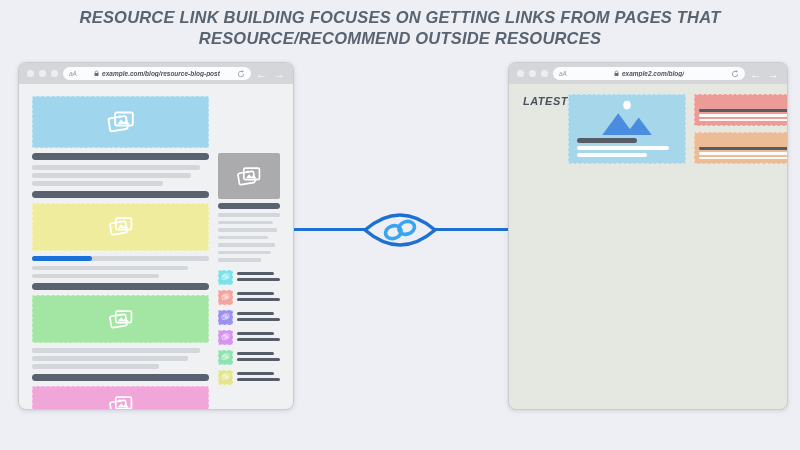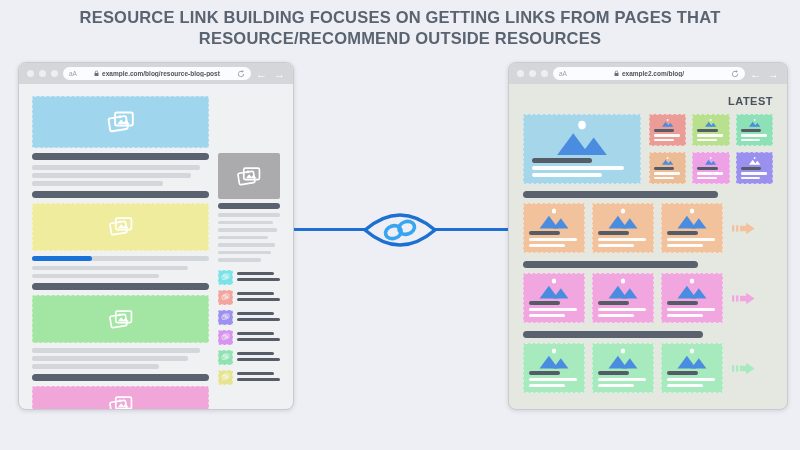--- a/index.html
+++ b/index.html
@@ -1,17 +1,17 @@
 <!DOCTYPE html>
 <html style="--title-color: #5a6370; --conn-blue: #1d6fd2; --link-icon: #38a5f0; --link-text: #1a72d8; --mountain-blue: #4a8ce0; --footer-bg: #0b3382; --logo-blue: #3570cd;"><head>
 <meta charset="utf-8">
 <style>
   * { margin:0; padding:0; box-sizing:border-box; }
   body { font-family:"Liberation Sans", sans-serif; background:#dfe2ea; }
-  .canvas { position:relative; width:800px; height:450px; background:#edeff4; overflow:hidden; }
+  .canvas { position:relative; width:800px; height:450px; background:#edeff4; overflow:hidden;font-style:italic; }
 
   
   .title-block { position:absolute; top:7px; left:0; width:100%; text-align:center;
     color:var(--title-color); font-weight:bold; font-size:16.5px; line-height:21px; letter-spacing:.2px; }
 
   
   .browser { position:absolute; top:62px; height:348px; border-radius:8px;
     border:1px solid #c9cbce; box-shadow:0 1px 4px rgba(70,80,95,.18); overflow:hidden; }
   .browser.left  { left:18px;  width:276px; background:#f0f1f3; }
   .browser.right { left:508px; width:280px; background:#e5e8e1; }
@@ -54,21 +54,21 @@
   .side-dark { height:6px; border-radius:3px; background:#5a6270; }
   .sline { height:3.5px; border-radius:1.5px; background:#d3d6da; }
   .side-list { display:flex; flex-direction:column; gap:5px; margin-top:4px; }
   .side-item { display:flex; gap:4px; align-items:flex-start; }
   .thumb { width:15px; height:15px; border-radius:2px; flex-shrink:0; padding:2px;
     border:1px dashed rgba(255,255,255,.5); display:flex; align-items:center; justify-content:center; }
   .si-lines { flex:1; display:flex; flex-direction:column; gap:3px; padding-top:2px; }
   .si-line { height:3.2px; border-radius:1.5px; background:#565d68; }
 
   
-  .right-content { display:flex; flex-direction:column; padding:10px 14px;text-align:right; }
+  .right-content { display:flex; flex-direction:row; padding:10px 14px; }
   .right-content > * { flex-shrink:0; }
   .latest { font-size:11px; font-weight:bold; color:#49525e; letter-spacing:.5px; margin:1px 0 7px; }
   .hero-row { display:flex; gap:8px; height:70px; }
   .featured { width:118px; border-radius:2px; padding:5px 8px 6px; display:flex; flex-direction:column;
     gap:3px; border:1px dashed rgba(255,255,255,.5); }
   .mtn-lg { flex:1; min-height:0; padding:0 16px; }
   .mtn-lg svg, .g-mtn svg, .sec-mtn svg, .icon-host svg { width:100%; height:100%; }
   .f-dark { height:5px; width:60%; background:#555c66; border-radius:2.5px; }
   .f-white { height:4px; background:rgba(255,255,255,.95); border-radius:2px; }
   .grid3 { flex:1; display:grid; grid-template-columns:repeat(3,1fr); grid-template-rows:1fr 1fr; gap:6px; }

